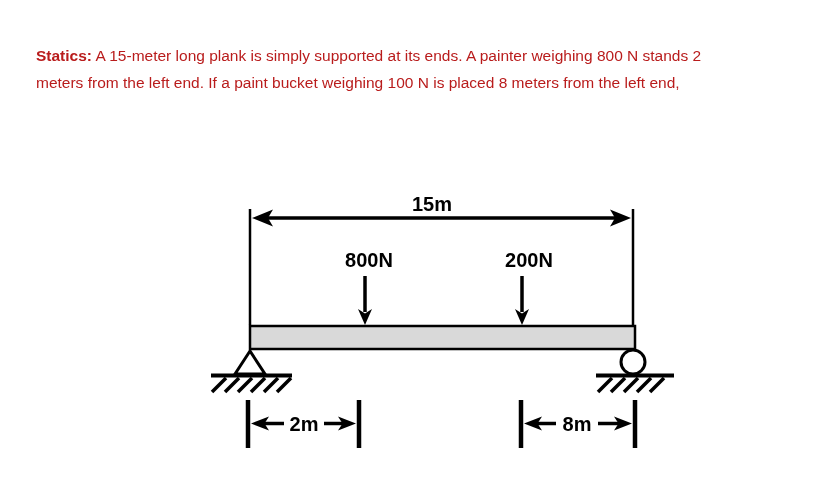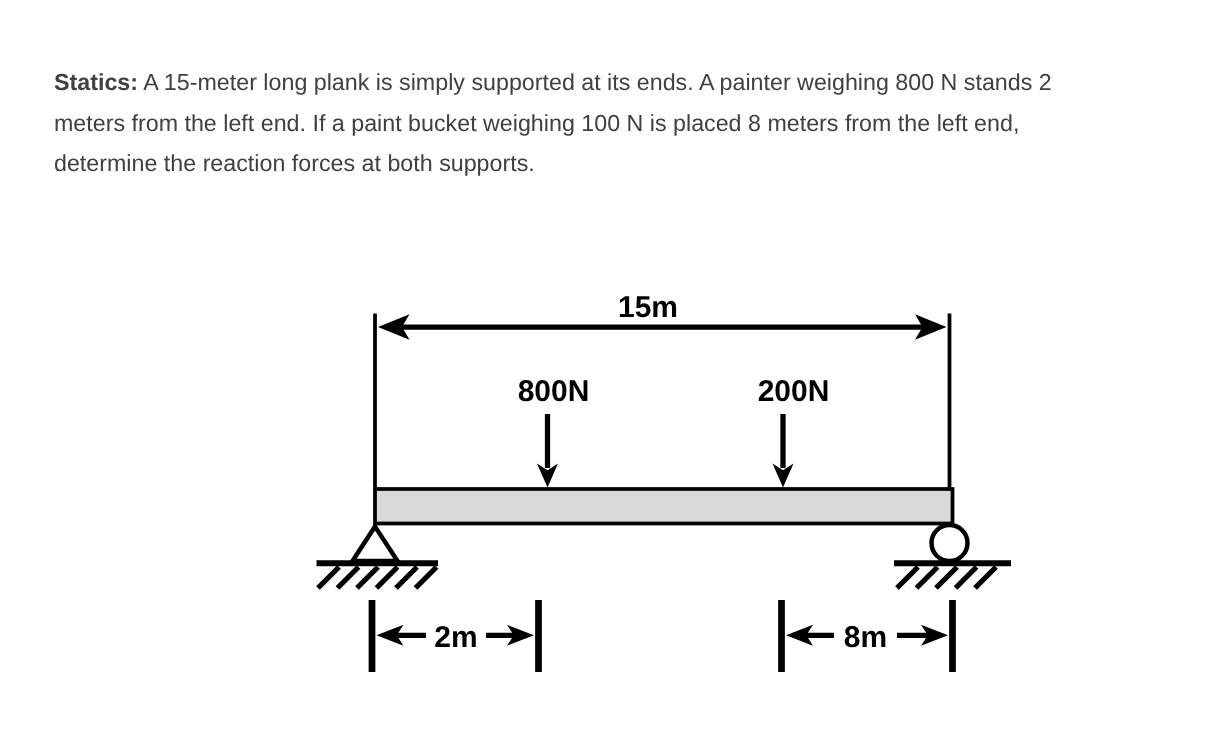--- a/index.html
+++ b/index.html
@@ -8,21 +8,21 @@
     width: 817px;
     height: 497px;
     background: #ffffff;
     font-family: "Liberation Sans", sans-serif;
     overflow: hidden;
   }
   .problem {
     position: absolute;
     left: 36px;
     top: 42px;
-    color: #404040;
+    color: #b91c1c;
     font-size: 15.5px;
     line-height: 27px;
   }
   .pline { white-space: nowrap; }
   .bold { font-weight: 700; }
   .diagram { position: absolute; left: 0; top: 0; }
   .stroke { stroke: #000000; fill: none; }
   .fillblk { fill: #000000; stroke: none; }
   .support { stroke: #000000; fill: #ffffff; }
   .dlabel {
@@ -34,21 +34,20 @@
   }
 </style>
 </head>
 <body>
 
 <div class="page">
 
   <div class="problem">
     <div class="pline"><span class="bold">Statics:</span><span> A 15-meter long plank is simply supported at its ends. A painter weighing 800 N stands 2</span></div>
     <div class="pline">meters from the left end. If a paint bucket weighing 100 N is placed 8 meters from the left end,</div>
-    <div class="pline">determine the reaction forces at both supports.</div>
   </div>
 
   <svg class="diagram" width="817" height="497" viewBox="0 0 817 497">
 
     <g>
       <line class="stroke" stroke-width="2.5" x1="250" y1="209" x2="250" y2="325"></line>
       <line class="stroke" stroke-width="2.5" x1="633" y1="209" x2="633" y2="325"></line>
       <line class="stroke" stroke-width="3.5" x1="266" y1="218" x2="617" y2="218"></line>
       <polygon class="fillblk" points="252,218 273,209.5 268,218 273,226.5"></polygon>
       <polygon class="fillblk" points="631,218 610,209.5 615,218 610,226.5"></polygon>

